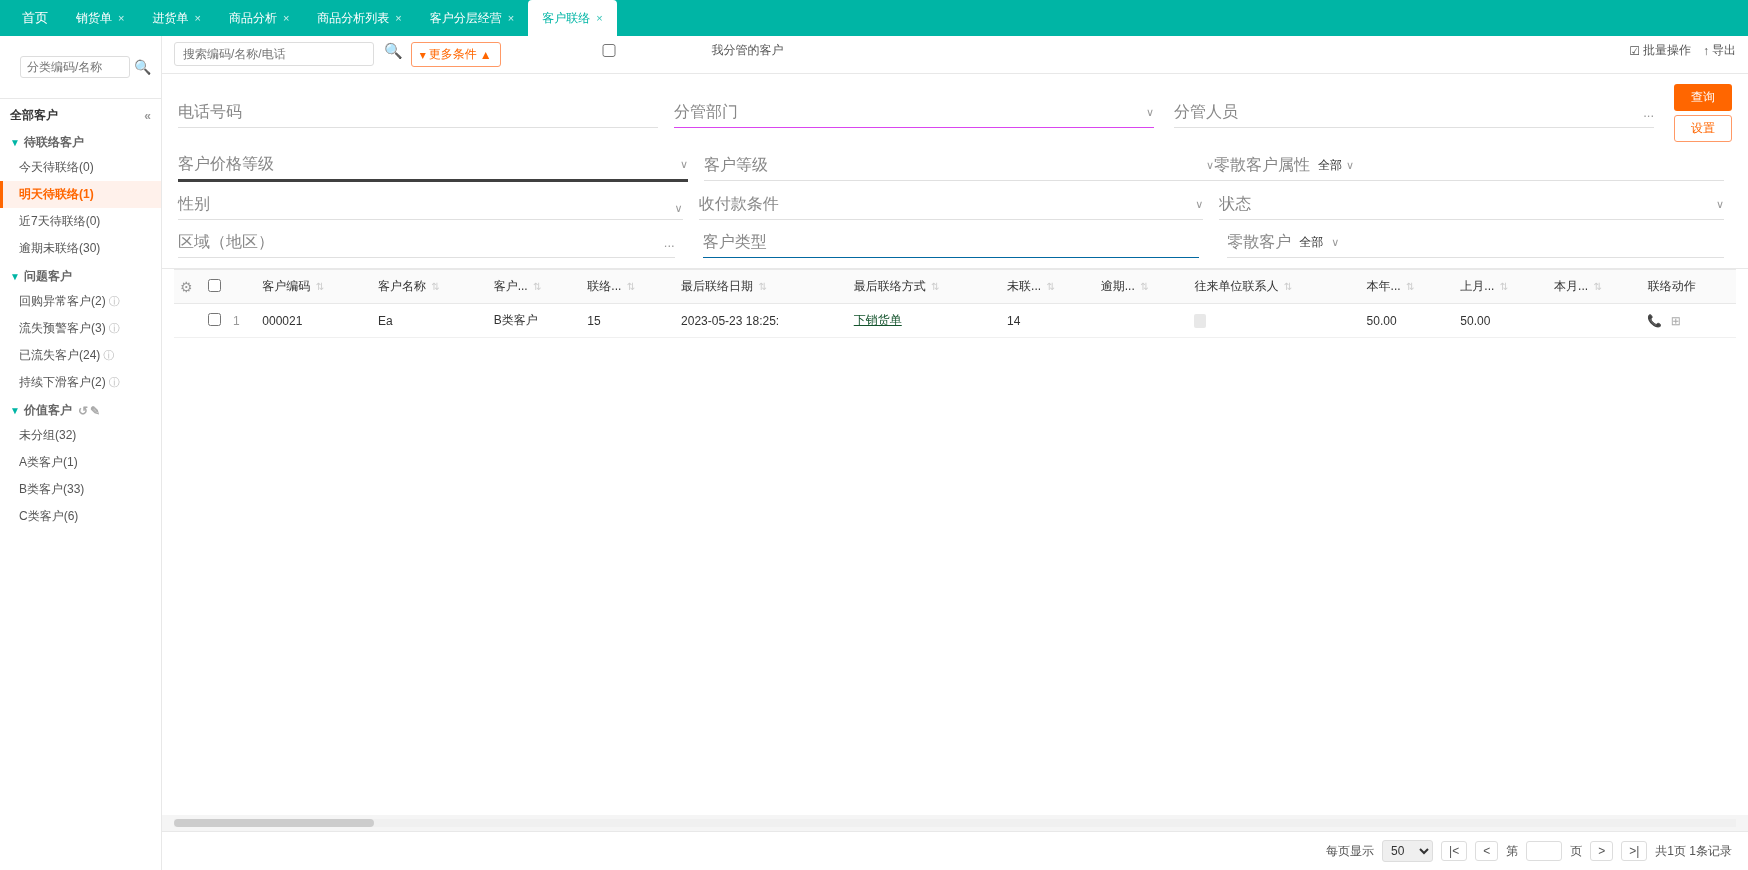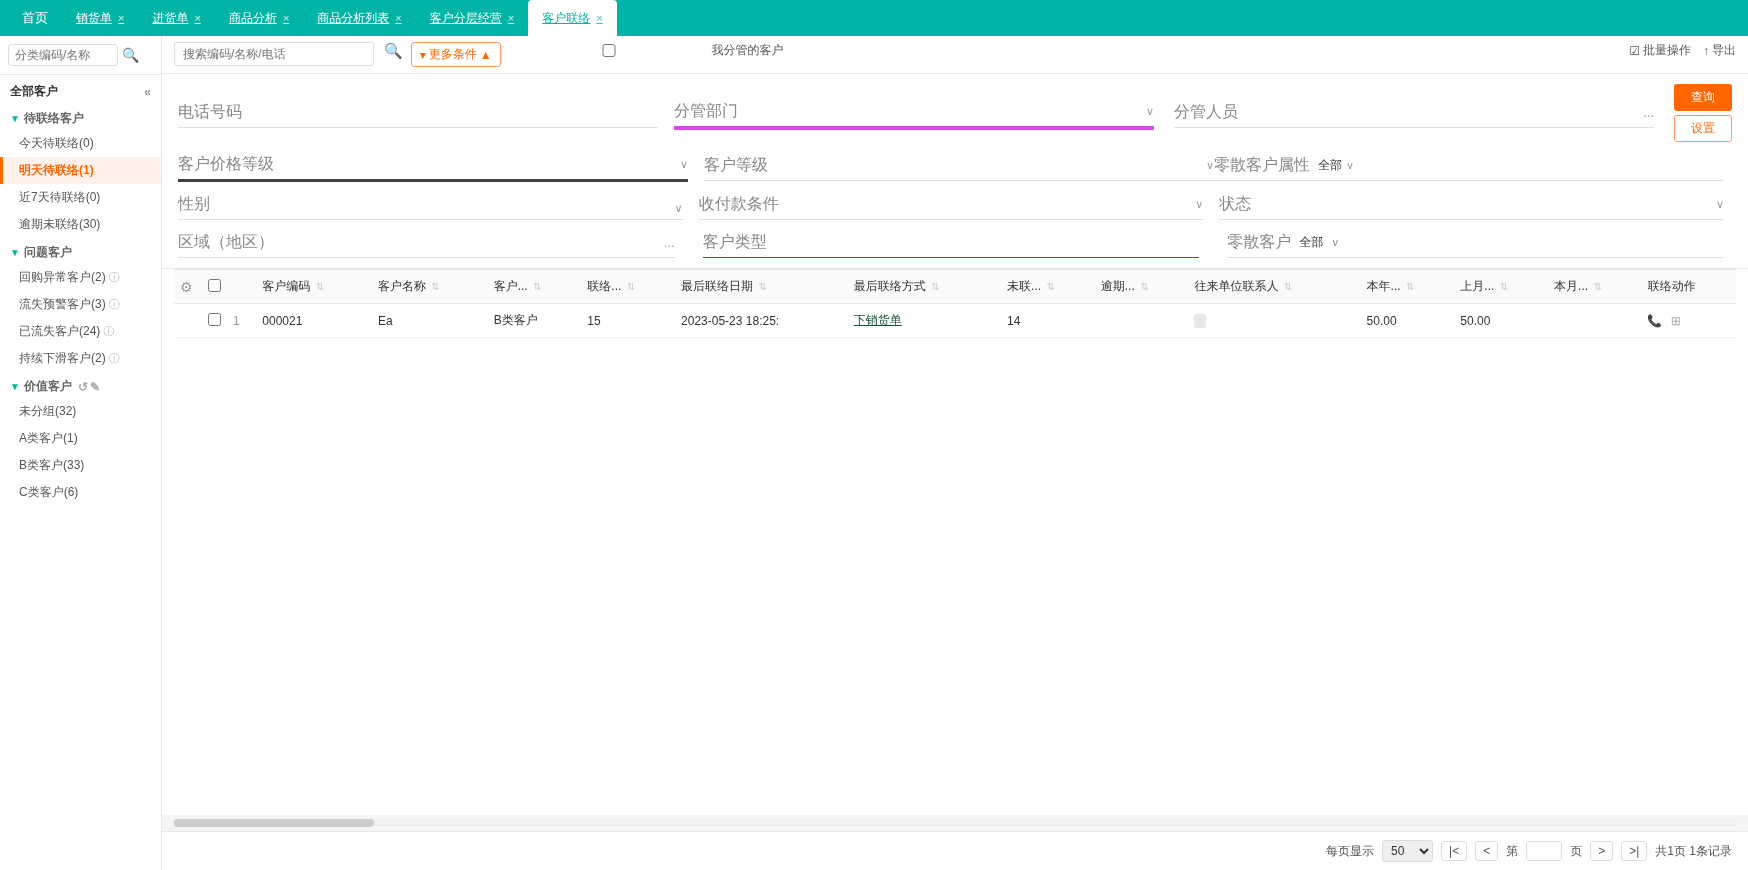--- a/index.html
+++ b/index.html
@@ -3,35 +3,35 @@
   <meta charset="utf-8">
   <style>
     * { box-sizing: border-box; margin: 0; padding: 0; font-family: "Microsoft YaHei", Arial, sans-serif; font-size: 12px; }
     body { background: #f5f5f5; overflow: hidden; width: 1748px; height: 870px; }
 
     
     .top-nav {
       display: flex; align-items: center; background: #00b5a5; height: 36px; padding: 0 8px;
     }
     .nav-item {
-      color: #fff; padding: 0 14px; height: 36px; display: flex; align-items: center; cursor: pointer; font-size: 13px; white-space: nowrap; text-decoration: underline;
+      color: #fff; padding: 0 14px; height: 36px; display: flex; align-items: center; cursor: pointer; font-size: 13px; white-space: nowrap;
     }
     .nav-item.active { background: #fff; color: #00b5a5; border-radius: 4px 4px 0 0; }
     .nav-item .close-x { margin-left: 6px; font-size: 11px; opacity: 0.8; }
     .nav-home { color: #fff; font-size: 13px; padding: 0 14px; height: 36px; display: flex; align-items: center; cursor: pointer; }
 
     
     .main-layout { display: flex; height: calc(870px - 36px); }
 
     
     .sidebar {
       width: 162px; background: #fff; border-right: 1px solid #e8e8e8; overflow-y: auto; flex-shrink: 0;
     }
     .sidebar-search {
-      display: flex; align-items: center; padding: 8px; border-bottom: 1px solid #e8e8e8;
+      display: flex; align-items: center; padding: 20px; border-bottom: 1px solid #e8e8e8;
     }
     .sidebar-search input {
       border: 1px solid #ddd; border-radius: 3px; padding: 3px 6px; width: 110px; font-size: 12px; outline: none;
     }
     .sidebar-search .search-icon { margin-left: 4px; color: #999; cursor: pointer; font-size: 14px; }
 
     .sidebar-section-header {
       display: flex; align-items: center; justify-content: space-between;
       padding: 8px 10px 4px 10px; font-size: 13px; font-weight: bold; color: #333;
     }
@@ -261,21 +261,21 @@
       </div>
     </div>
 
     <div class="filter-panel">
 
       <div class="filter-row">
         <div style="flex:2;display:flex;align-items:center;border-bottom:1px solid #e0e0e0;padding:4px 0;margin-right:16px;">
           <span class="filter-label">电话号码</span>
           <input class="filter-input" type="text" style="">
         </div>
-        <div style="flex:2;display:flex;align-items:center;border-bottom:4px solid #d946ef;padding:4px 0;margin-right:20px;">
+        <div style="flex:2;display:flex;align-items:center;border-bottom:1px solid #d946ef;padding:4px 0;margin-right:20px;">
           <span class="filter-label">分管部门</span>
           <input class="filter-input" type="text" style="">
           <span class="filter-chevron">∨</span>
         </div>
         <div style="flex:2;display:flex;align-items:center;border-bottom:1px solid #e0e0e0;padding:4px 0;margin-right:8px;">
           <span class="filter-label">分管人员</span>
           <input class="filter-input" type="text" style="">
           <span class="filter-dots">...</span>
         </div>
         <div class="query-col">

